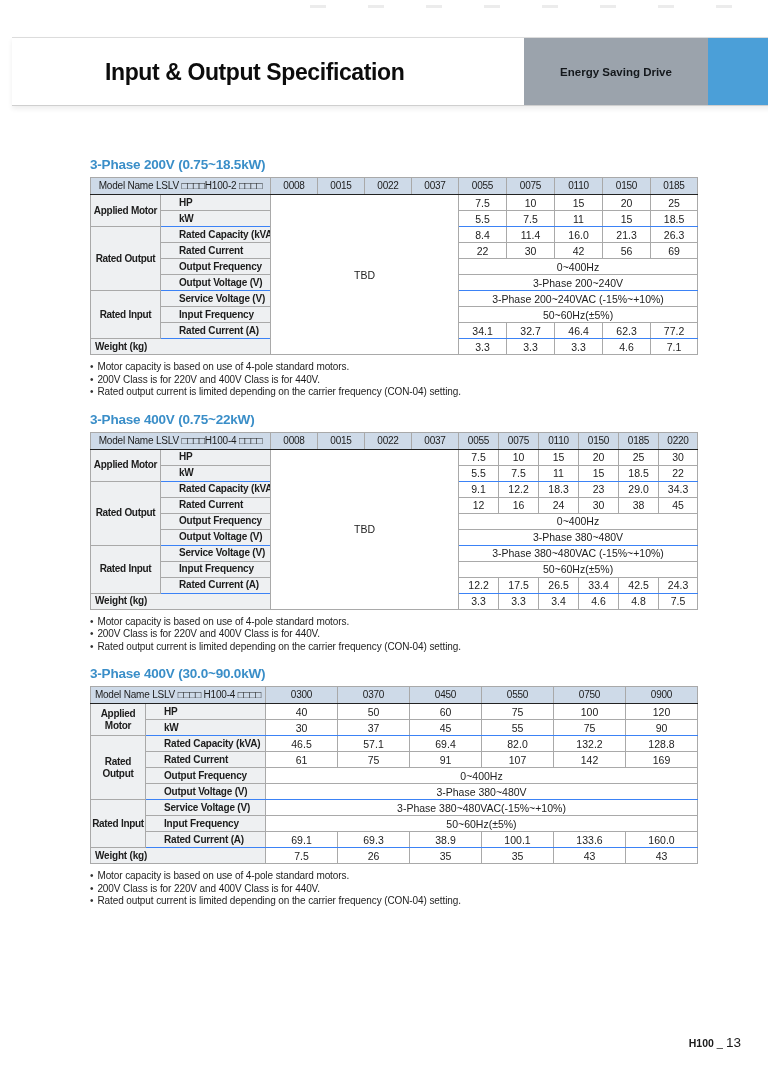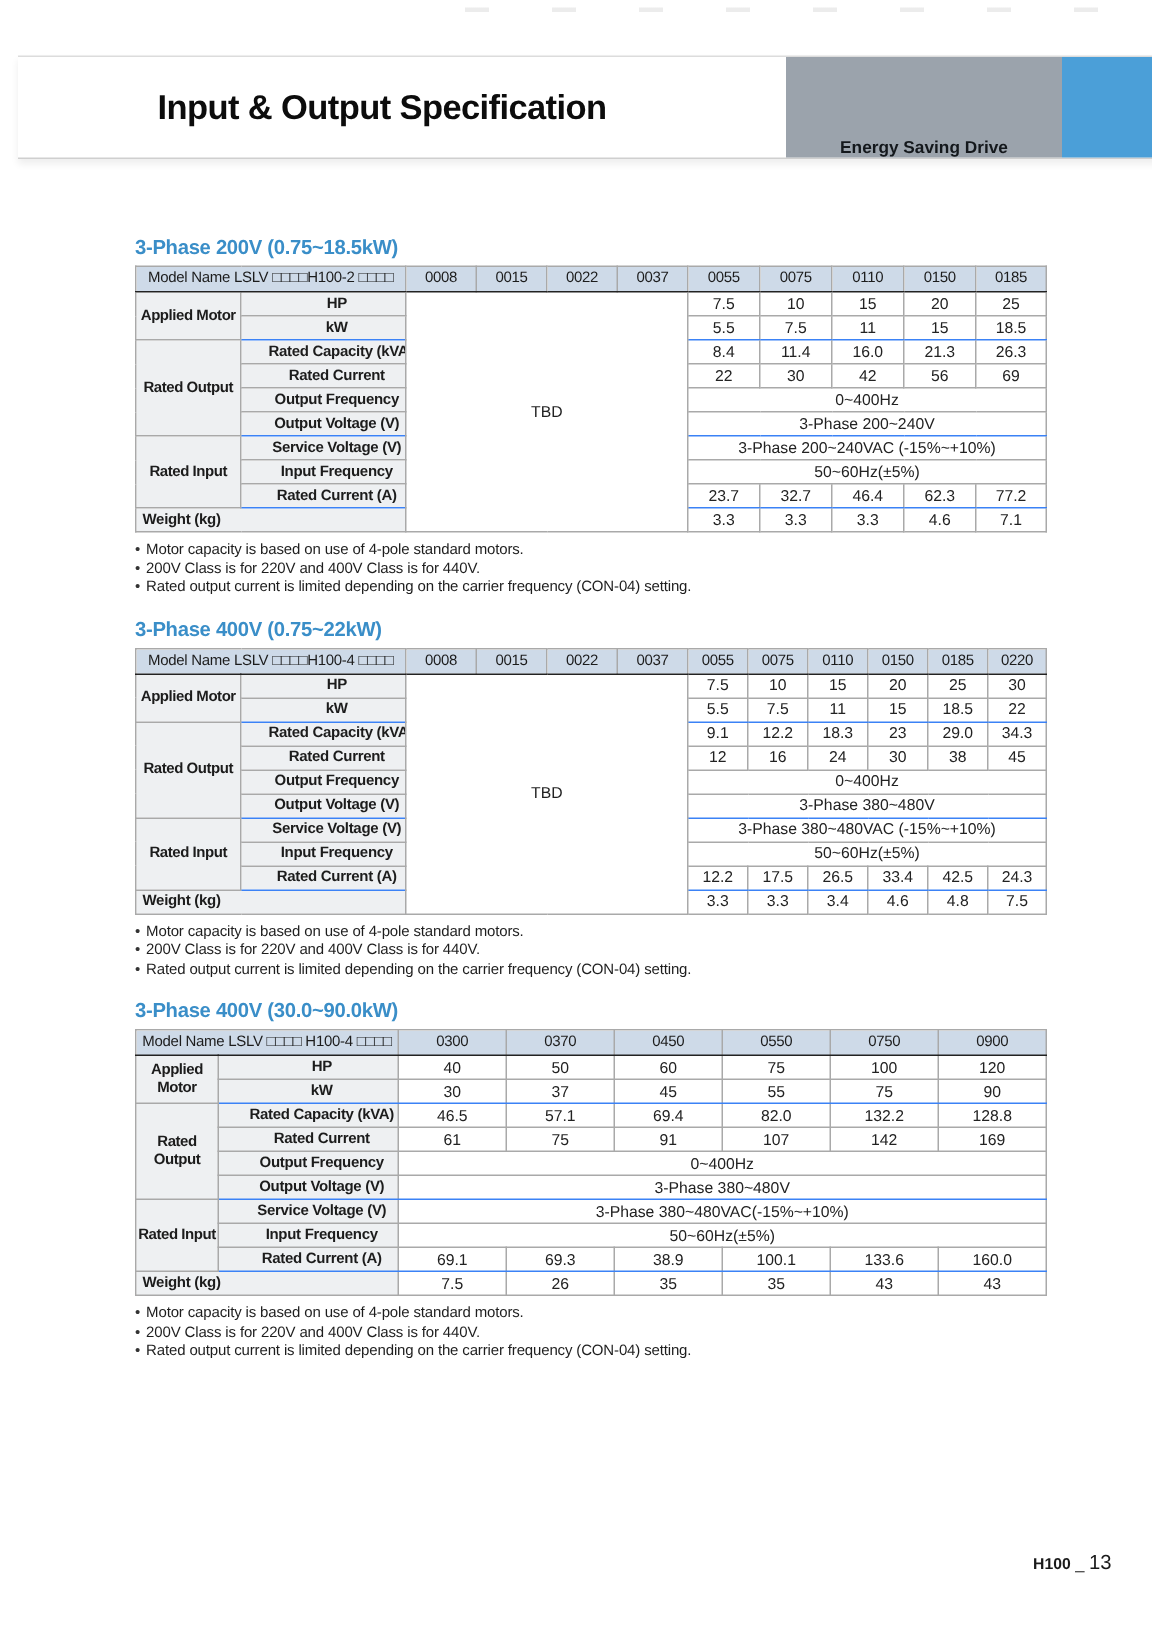--- a/index.html
+++ b/index.html
@@ -19,21 +19,21 @@
     box-shadow:0 3px 5px rgba(0,0,0,0.07);
   }
   .band h1 {
     position:absolute; left:93px; top:50%; transform:translateY(-50%);
     margin:0; font-size:23px; font-weight:bold; letter-spacing:-0.4px; color:#0c0c0c;
     white-space:nowrap;
   }
   .badge {
     position:absolute; left:512px; top:0; width:184px; height:100%;
     background:var(--badge-gray,#9ba3ac);
-    display:flex; align-items:flex-end; justify-content:center;
+    display:flex; align-items:center; justify-content:center;
     font-size:11.5px; font-weight:bold; color:#14181c; white-space:nowrap;
   }
   .accent { position:absolute; left:696px; top:0; width:72px; height:100%; background:var(--accent-blue,#4b9fd8); }
 
   
   .content { position:absolute; left:90px; top:157px; width:607px; }
   .spec-section + .spec-section { margin-top:13px; }
   .sec-heading {
     margin:0 0 5px 0; font-size:13.5px; font-weight:bold; letter-spacing:-0.2px;
     color:var(--heading-blue,#3a8ec8); white-space:nowrap;
@@ -51,21 +51,21 @@
     background:var(--table-header-bg,#cedae8); font-weight:normal; height:16px;
     border-bottom:1px solid #222; font-size:10px; letter-spacing:-0.2px;
   }
   table.spec td.glabel {
     background:var(--label-bg,#eef0f2); font-weight:bold; font-size:10px;
     letter-spacing:-0.3px; padding:0 1px;
   }
   table.spec.t2 td.glabel { white-space:normal; line-height:12px; }
   table.spec td.slabel {
     background:var(--label-bg,#eef0f2); font-weight:bold; font-size:10px;
-    letter-spacing:-0.2px; text-align:center; padding-left:18px;
+    letter-spacing:-0.2px; text-align:left; padding-left:18px;
   }
   table.spec td.wlabel {
     background:var(--label-bg,#eef0f2); font-weight:bold; font-size:10px;
     letter-spacing:-0.2px; text-align:left; padding-left:4px;
   }
   table.spec td.val, table.spec td.tbd { color:#222; }
   table.spec tr.gend td { border-bottom:1px solid #3b82f6; }
 
   .notes { margin:6px 0 0 0; padding:0; list-style:none; font-size:10px; line-height:12.5px; color:#1e1e1e; letter-spacing:-0.1px; }
   .notes li::before { content:"\2022"; margin-right:4px; color:#333; }
@@ -171,21 +171,21 @@
               <td class="glabel" rowspan="3">Rated Input</td>
               <td class="slabel">Service Voltage (V)</td>
               <td class="val" colspan="5">3-Phase 200~240VAC (-15%~+10%)</td>
             </tr>
             <tr>
               <td class="slabel">Input Frequency</td>
               <td class="val" colspan="5">50~60Hz(±5%)</td>
             </tr>
             <tr class="gend">
               <td class="slabel">Rated Current (A)</td>
-              <td class="val">23.7</td>
+              <td class="val">34.1</td>
               <td class="val">32.7</td>
               <td class="val">46.4</td>
               <td class="val">62.3</td>
               <td class="val">77.2</td>
             </tr>
             <tr class="wrow">
               <td class="wlabel" colspan="2">Weight (kg)</td>
               <td class="val">3.3</td>
               <td class="val">3.3</td>
               <td class="val">3.3</td>

